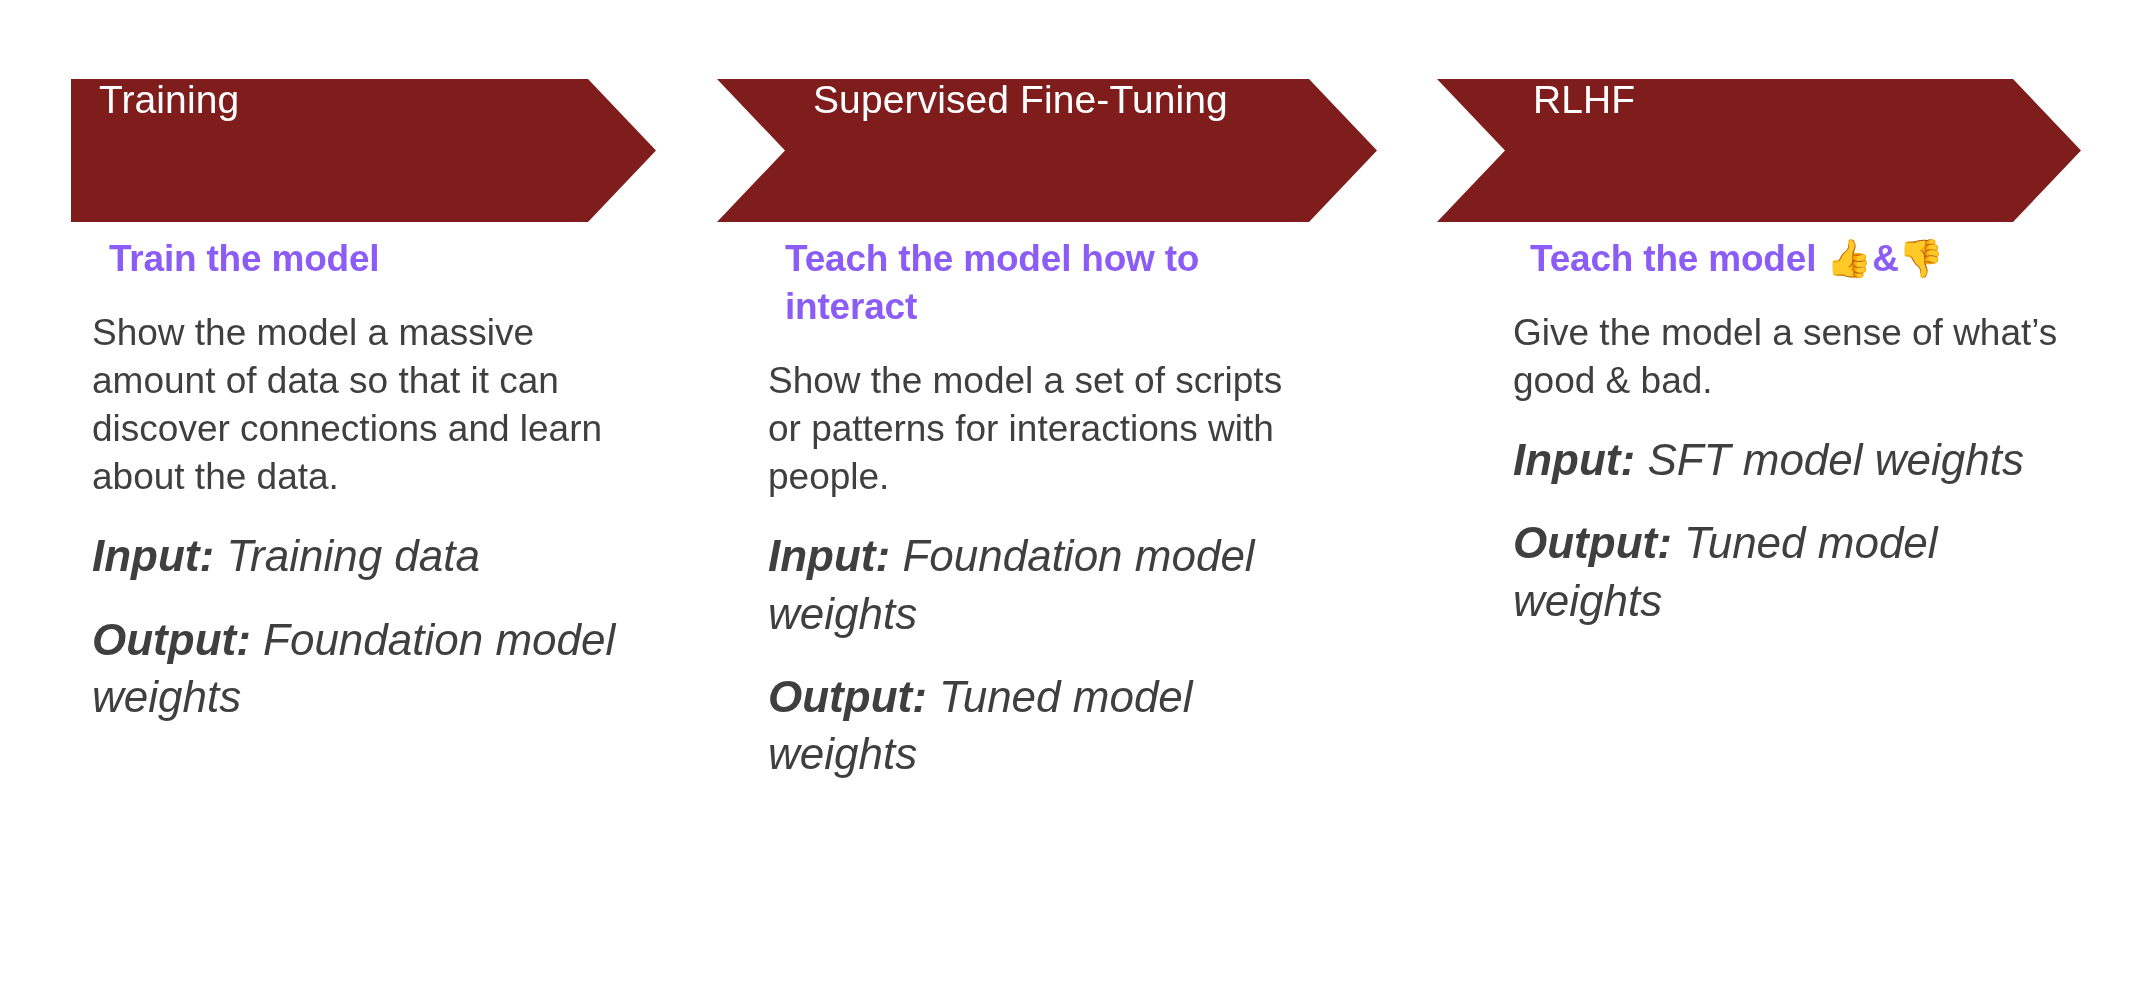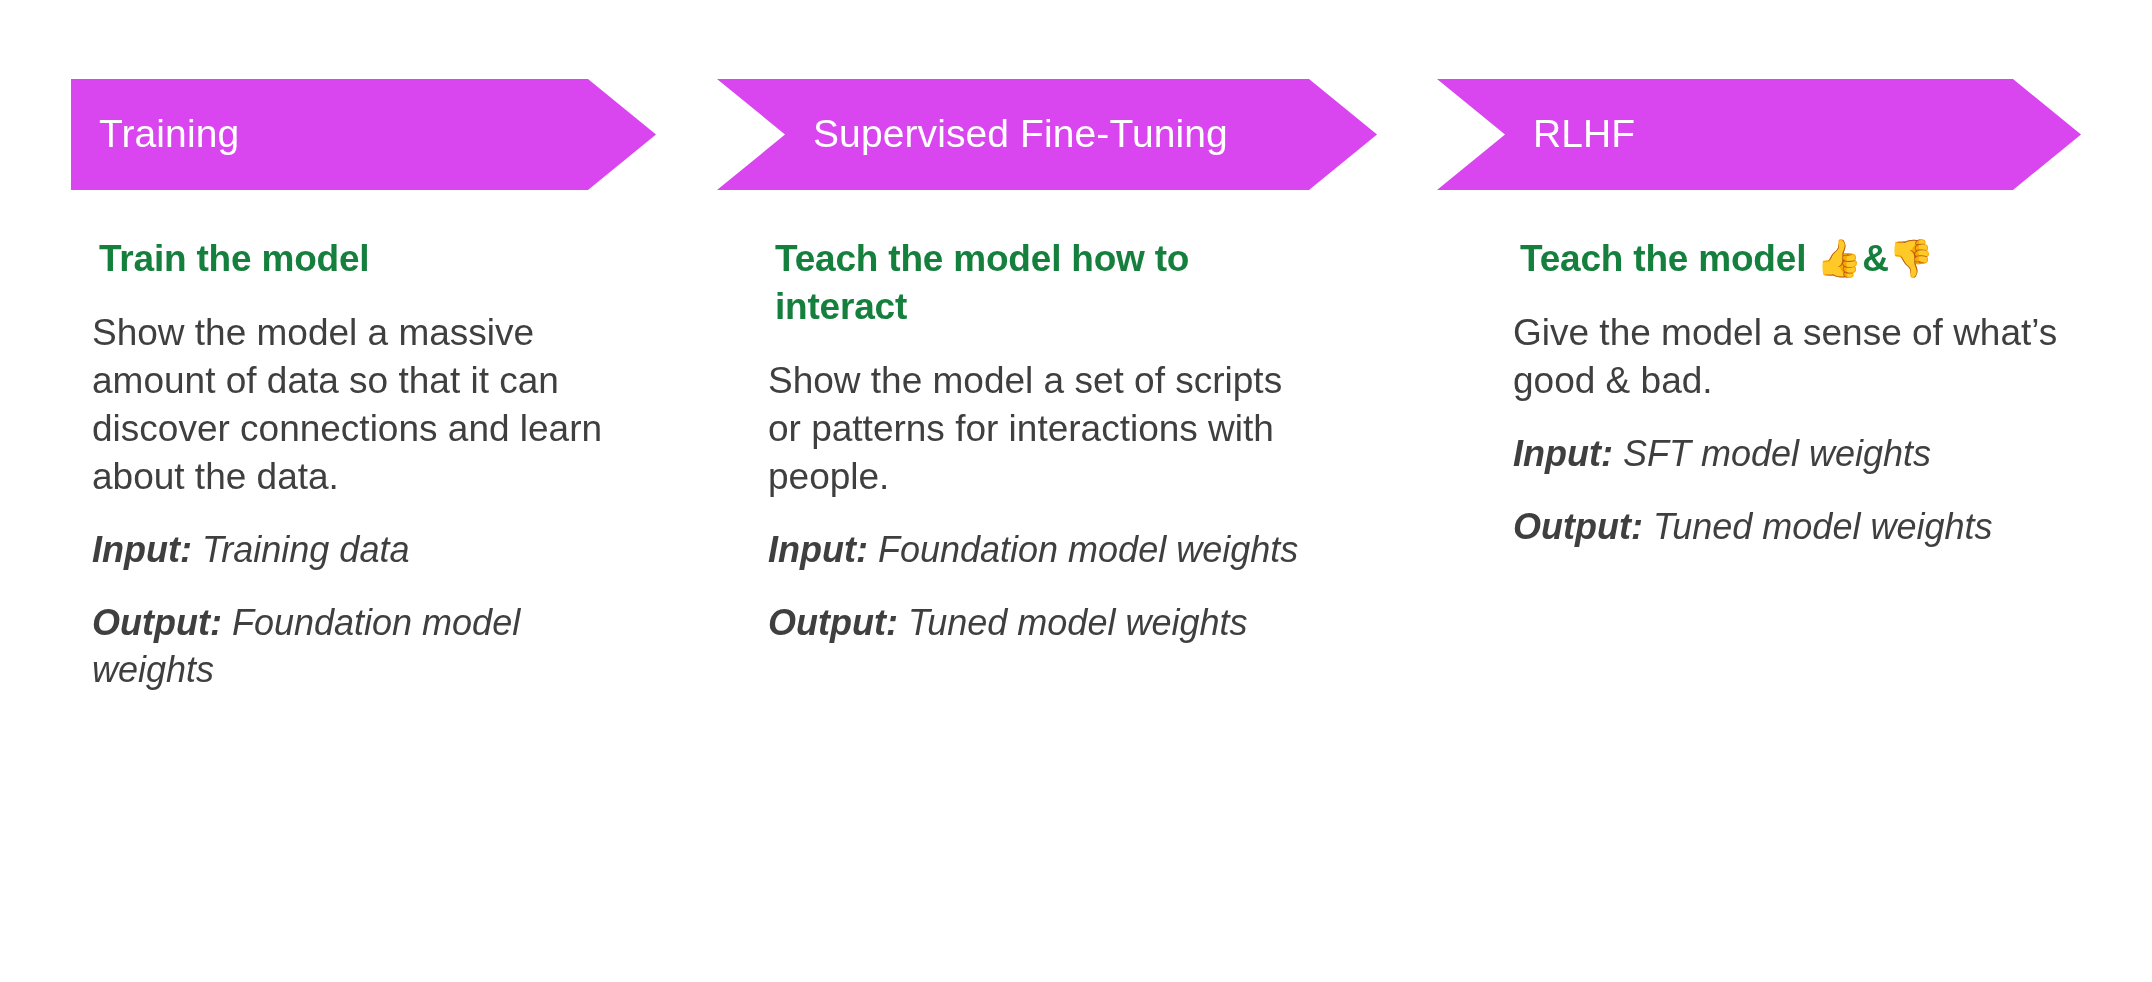--- a/index.html
+++ b/index.html
@@ -28,24 +28,24 @@
     position: absolute;
     left: 0;
     top: 0;
     width: 2152px;
     height: 235px;
   }
 
   .chevron {
     position: absolute;
     top: 79px;
-    height: 111px;
-    background: #d946ef;
+    height: 143px;
+    background: #7f1d1d;
     display: flex;
-    align-items: center;
+    align-items: flex-start;
     box-sizing: border-box;
   }
 
   
   .chevron.first {
     left: 71px;
     width: 585px;
     clip-path: polygon(0 0, calc(100% - 68px) 0, 100% 50%, calc(100% - 68px) 100%, 0 100%);
     padding-left: 28px;
   }
@@ -88,39 +88,39 @@
   .column {
     position: absolute;
     top: 0;
   }
 
   .column.c1 { left: 92px;   width: 530px; }
   .column.c2 { left: 768px;  width: 540px; }
   .column.c3 { left: 1513px; width: 560px; }
 
   .col-heading {
-    color: #15803d;
+    color: #8b5cf6;
     font-weight: bold;
     font-size: 37px;
     line-height: 1.30;
-    margin: 0 0 26px 7px;
+    margin: 0 0 26px 17px;
     letter-spacing: -0.2px;
   }
 
   .col-body {
     color: #3F3F3F;
     font-size: 37px;
     font-weight: 400;
     line-height: 1.30;
     margin: 8px 0 26px 0;
   }
 
   .col-io {
     color: #3F3F3F;
-    font-size: 36px;
+    font-size: 44px;
     font-style: italic;
     font-weight: 400;
     line-height: 1.30;
     margin: 0 0 26px 0;
   }
 
   .col-io .io-label {
     font-weight: bold;
     font-style: italic;
   }

